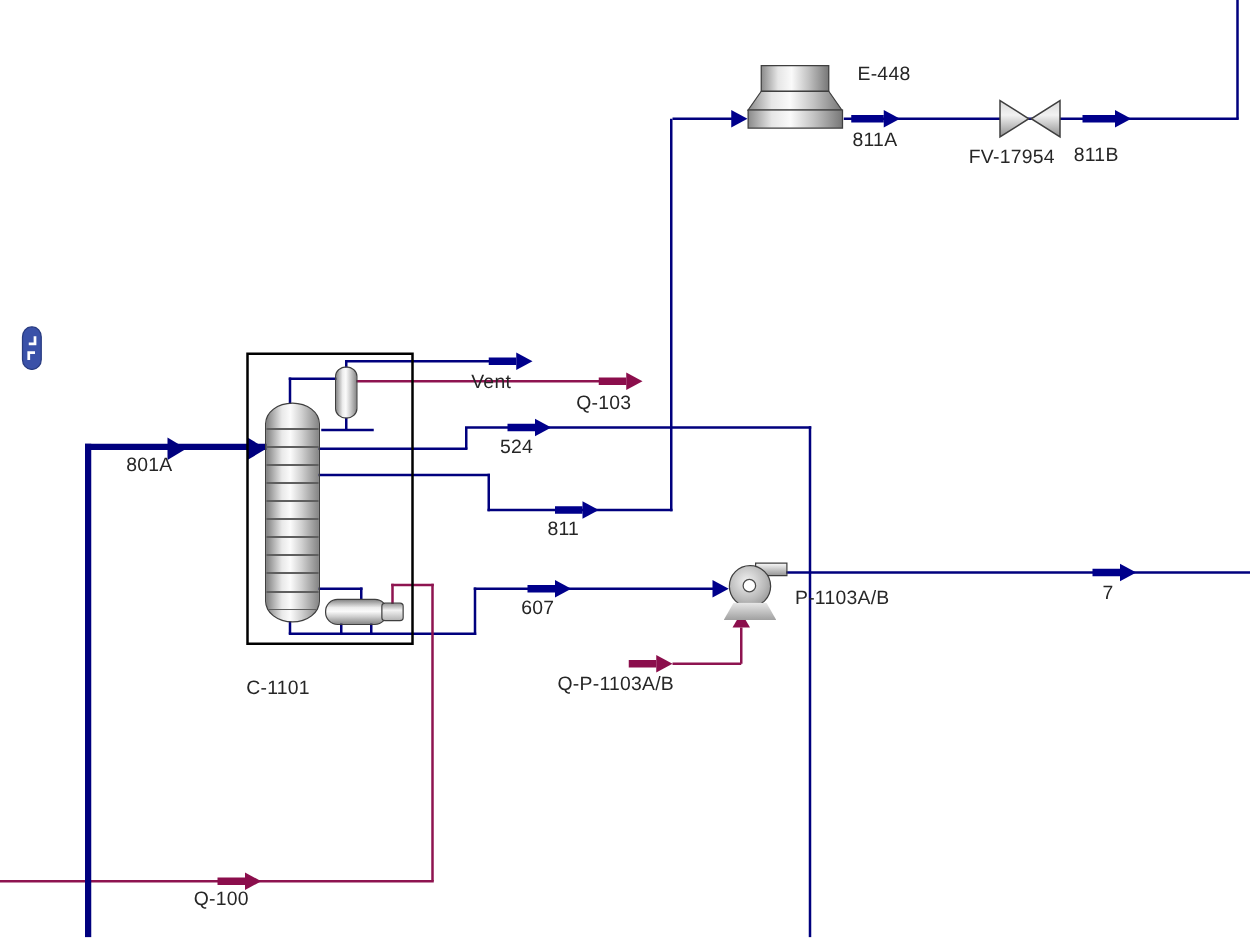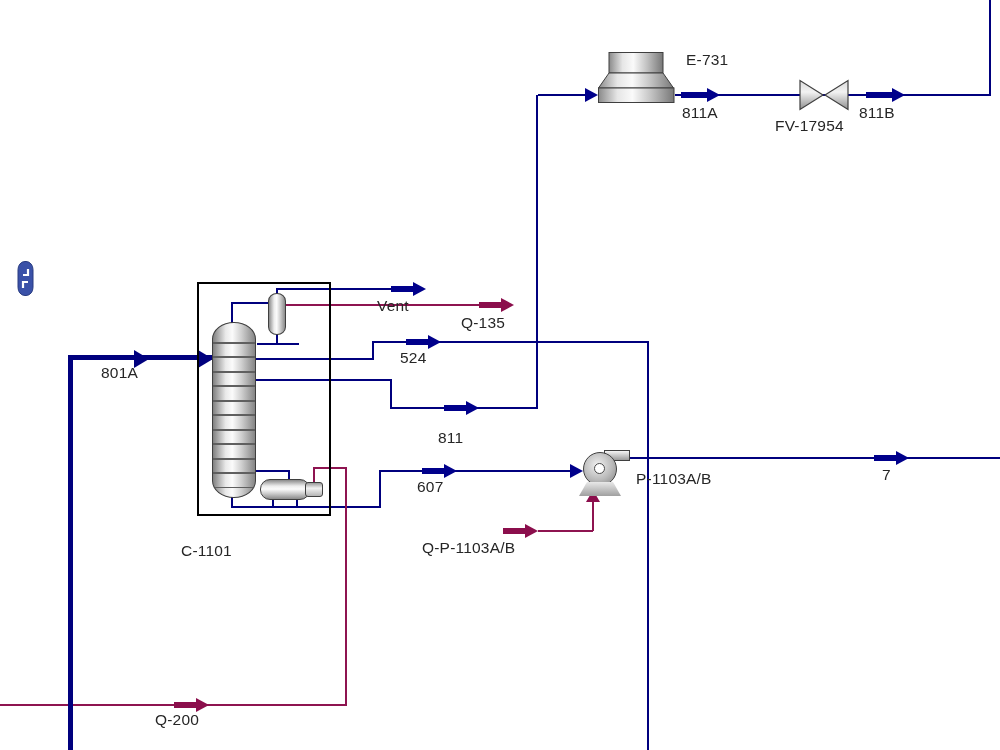--- a/index.html
+++ b/index.html
@@ -155,28 +155,28 @@
     <div class="phole"></div>
     <div class="pbase"></div>
   </div>
 
   <svg class="svgabs" style="left:14px;top:259px" width="24" height="40" viewBox="0 0 24 40">
     <rect x="4" y="2.5" width="15" height="34" rx="7" ry="8" fill="#3A51A8" stroke="#283B80"></rect>
     <path d="M14 10 v6 h-5" stroke="#fff" stroke-width="2.2" fill="none"></path>
     <path d="M9 29 v-6 h5" stroke="#fff" stroke-width="2.2" fill="none"></path>
   </svg>
 
-  <span class="lbl" style="left:686px;top:51px">E-731</span>
+  <span class="lbl" style="left:686px;top:51px">E-448</span>
   <span class="lbl" style="left:682px;top:104px">811A</span>
   <span class="lbl" style="left:775px;top:117px">FV-17954</span>
-  <span class="lbl" style="left:859px;top:104px">811B</span>
+  <span class="lbl" style="left:859px;top:116px">811B</span>
   <span class="lbl" style="left:377px;top:297px">Vent</span>
-  <span class="lbl" style="left:461px;top:314px">Q-135</span>
+  <span class="lbl" style="left:461px;top:314px">Q-103</span>
   <span class="lbl" style="left:400px;top:349px">524</span>
-  <span class="lbl" style="left:438px;top:429px">811</span>
+  <span class="lbl" style="left:438px;top:415px">811</span>
   <span class="lbl" style="left:417px;top:478px">607</span>
   <span class="lbl" style="left:636px;top:470px">P-1103A/B</span>
-  <span class="lbl" style="left:422px;top:539px">Q-P-1103A/B</span>
-  <span class="lbl" style="left:155px;top:711px">Q-200</span>
+  <span class="lbl" style="left:446px;top:539px">Q-P-1103A/B</span>
+  <span class="lbl" style="left:155px;top:711px">Q-100</span>
   <span class="lbl" style="left:101px;top:364px">801A</span>
-  <span class="lbl" style="left:181px;top:542px">C-1101</span>
+  <span class="lbl" style="left:197px;top:542px">C-1101</span>
   <span class="lbl" style="left:882px;top:466px">7</span>
 </div>
 
 </body></html>

